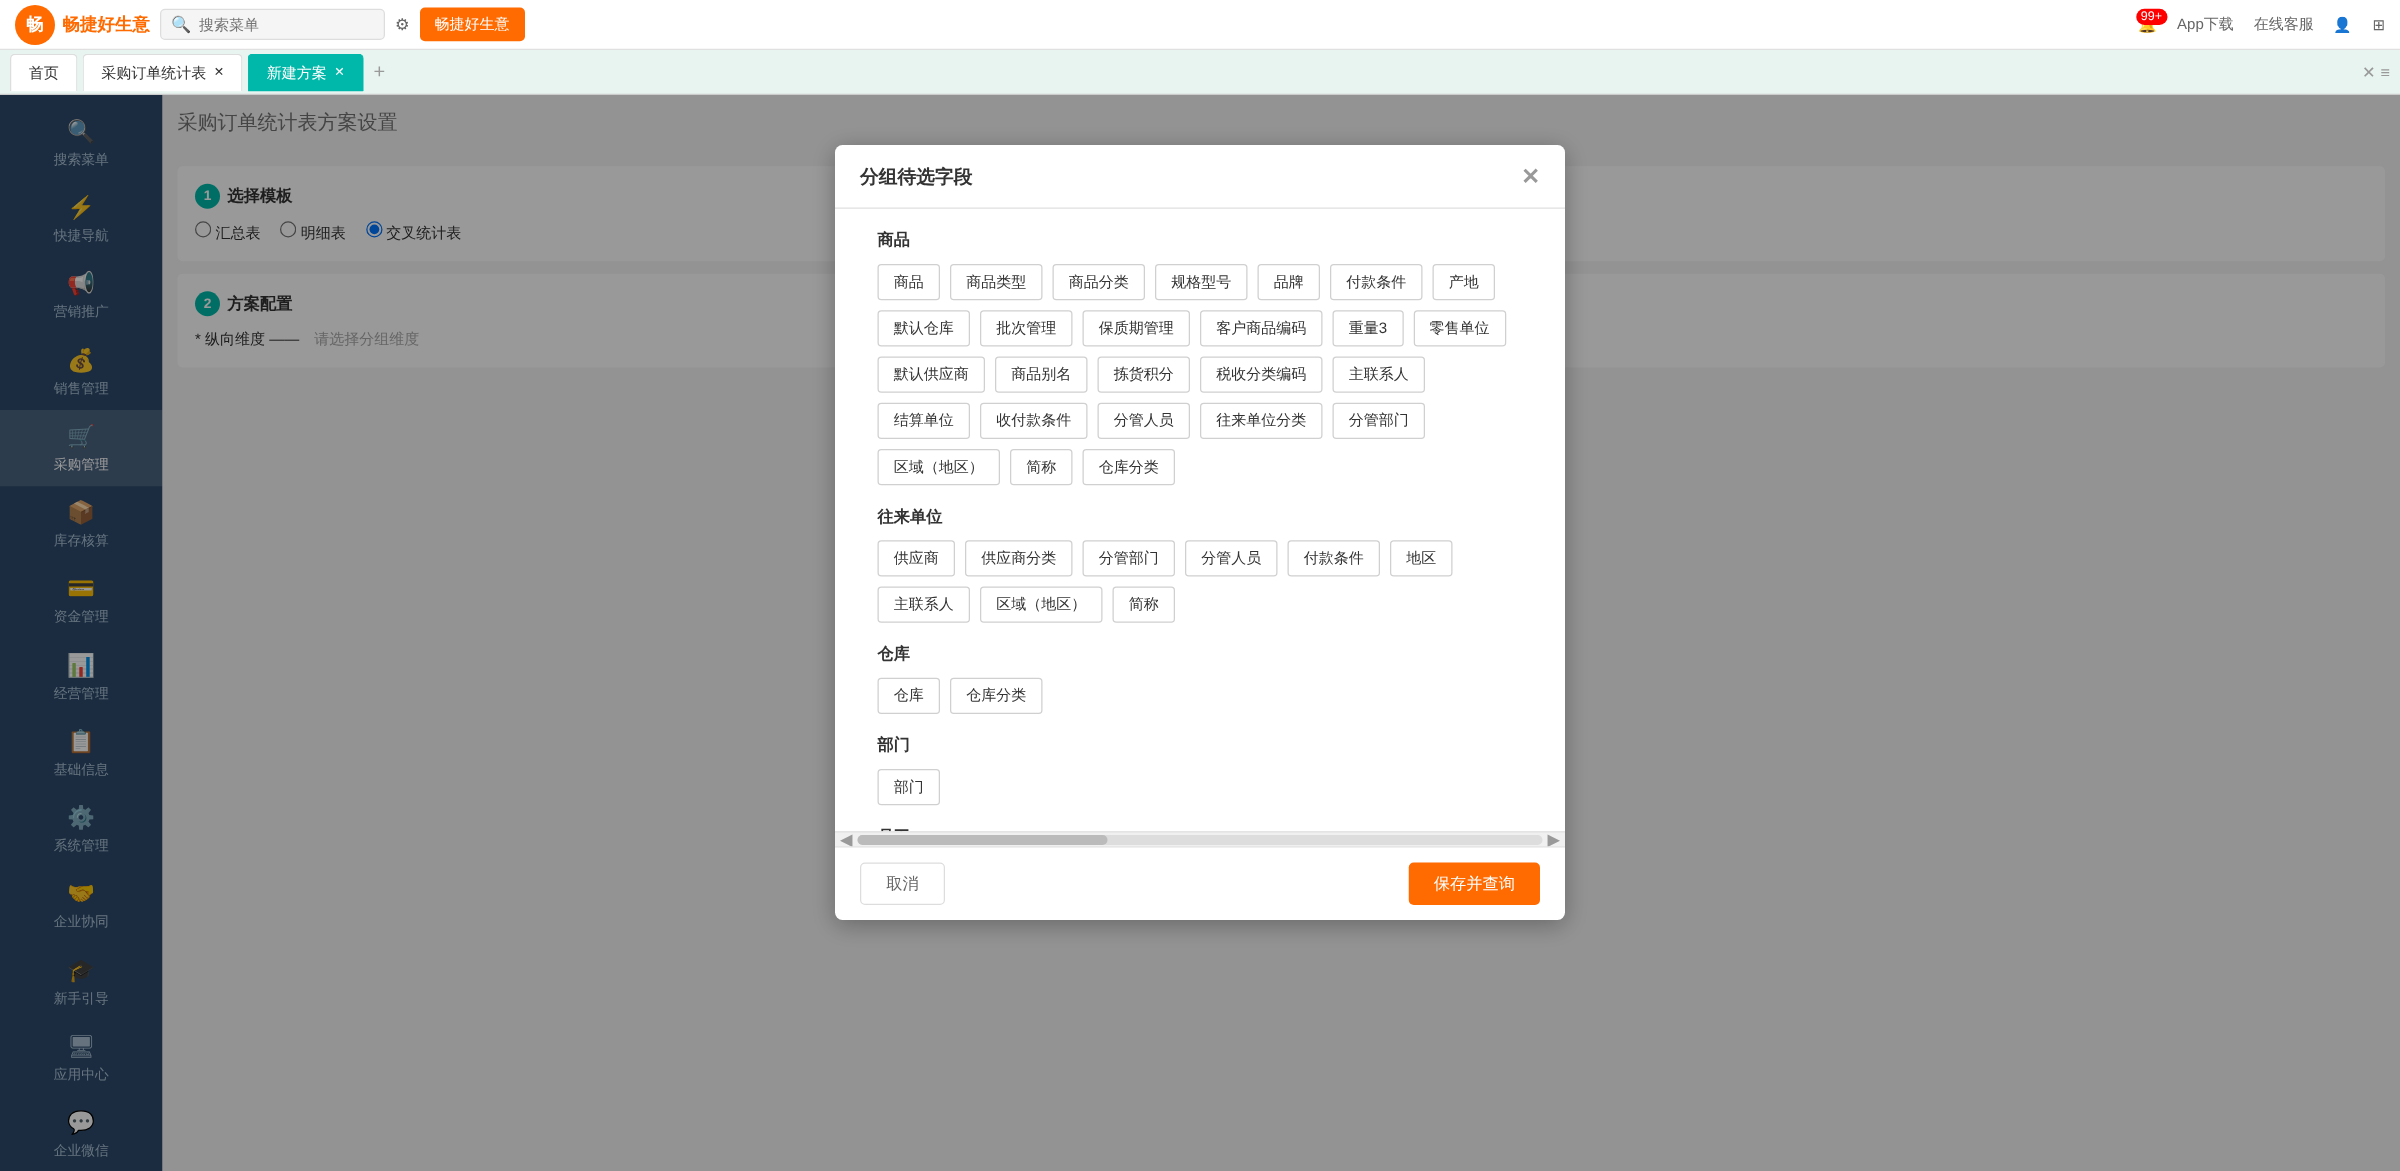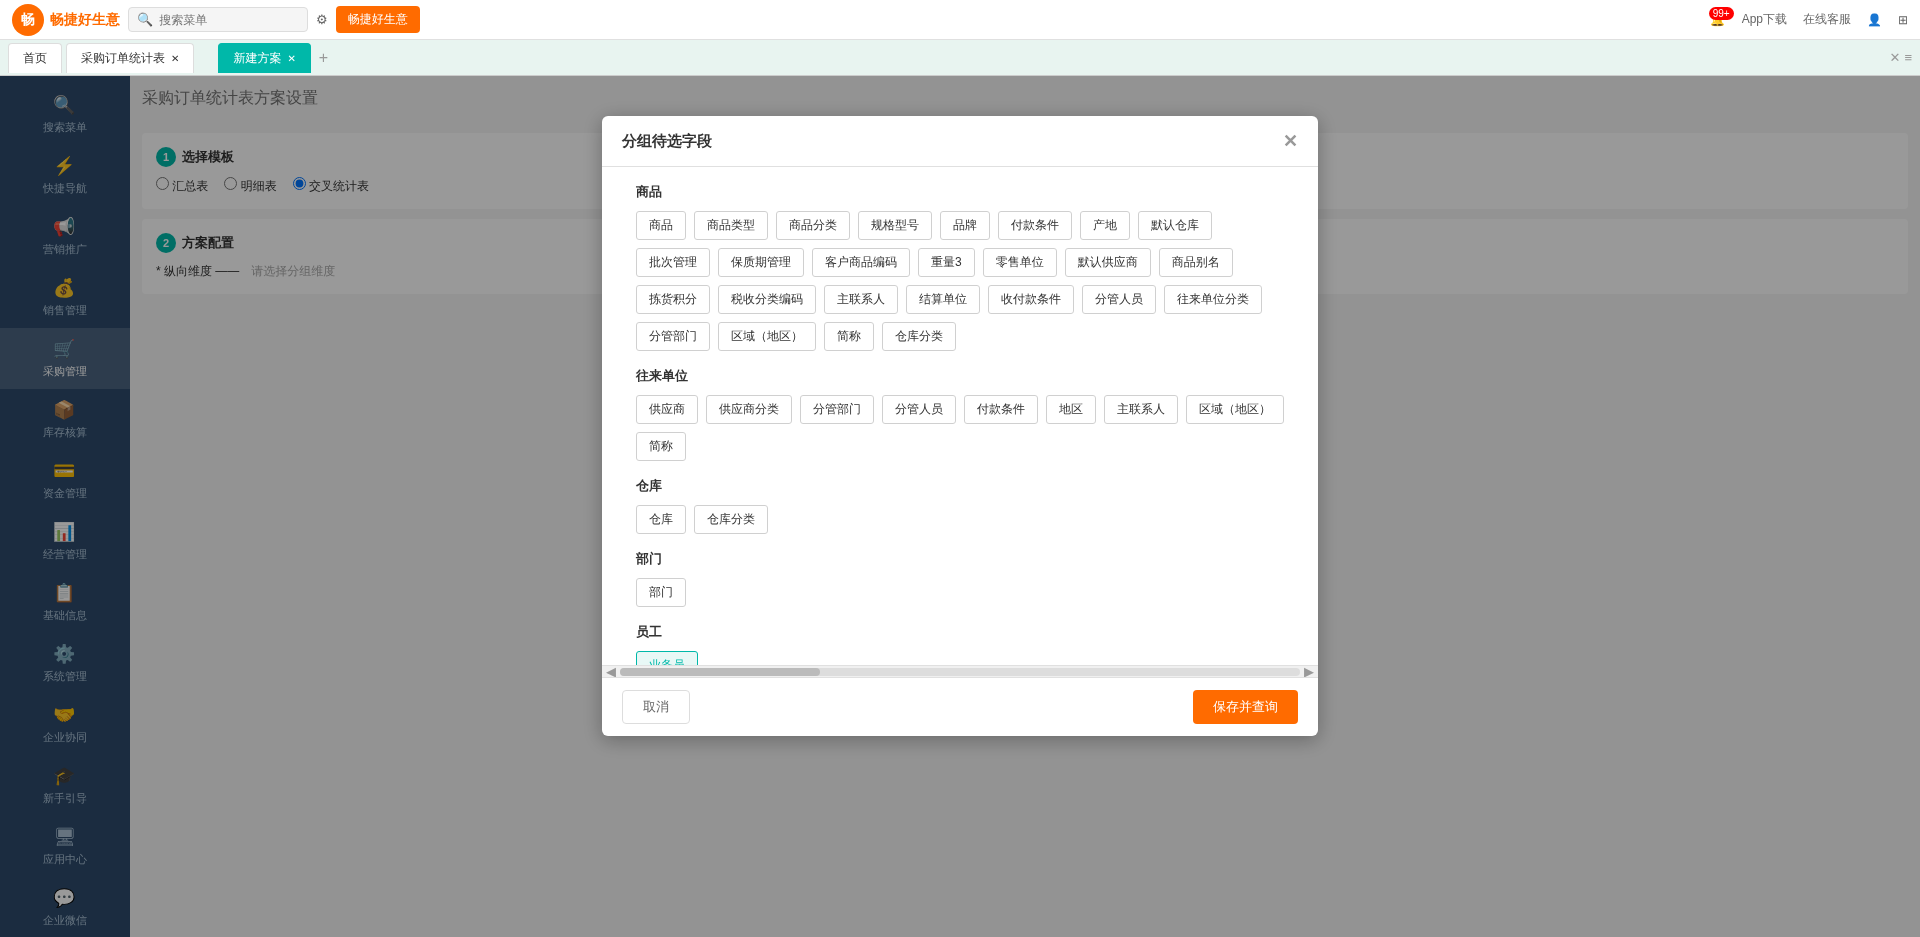--- a/index.html
+++ b/index.html
@@ -29,21 +29,21 @@
     .tab-bar {
       height: 36px;
       background: #e8f4f0;
       display: flex;
       align-items: center;
       padding: 0 8px;
       gap: 4px;
       border-bottom: 1px solid #ccc;
     }
     .tab { padding: 6px 14px; background: #fff; border-radius: 4px 4px 0 0; font-size: 12px; cursor: pointer; display: flex; align-items: center; gap: 6px; border: 1px solid #ddd; border-bottom: none; }
-    .tab.active { background: #00b8a9; color: #fff; border-color: #00b8a9; margin-left: 20px; }
+    .tab.active { background: #00b8a9; color: #fff; border-color: #00b8a9; }
     .tab-close { font-size: 10px; cursor: pointer; }
 
     
     .main-layout { display: flex; height: calc(937px - 76px); }
 
     
     .sidebar {
       width: 130px;
       background: #2d4a6b;
       color: #ccc;
@@ -79,21 +79,21 @@
       display: flex;
       align-items: flex-start;
       justify-content: center;
       padding-top: 40px;
     }
 
     
     .modal {
       background: #fff;
       border-radius: 6px;
-      width: 716px;
+      width: 584px;
       max-height: 620px;
       display: flex;
       flex-direction: column;
       box-shadow: 0 4px 20px rgba(0,0,0,0.3);
     }
     .modal-header {
       display: flex;
       align-items: center;
       justify-content: space-between;
       padding: 14px 20px;

